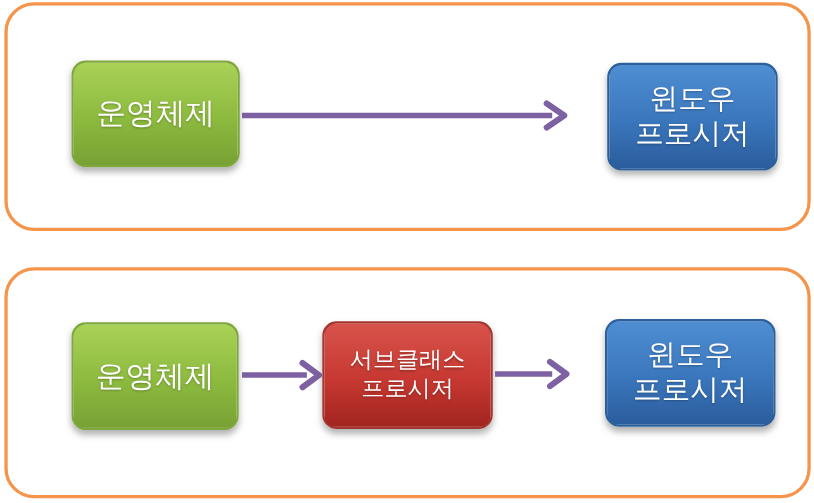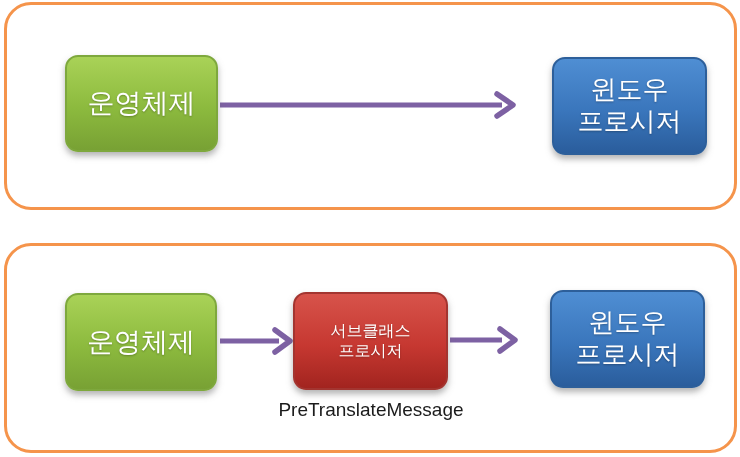--- a/index.html
+++ b/index.html
@@ -2,21 +2,21 @@
 <html><head>
 <meta charset="utf-8">
 <style>
   * { box-sizing: border-box; }
   html, body { margin: 0; padding: 0; background: #ffffff; }
   .canvas {
     position: relative;
     width: 740px;
     height: 457px;
     background: #ffffff;
-    font-family: Liberation Sans, sans-serif;
+    font-family: Liberation Serif, serif;
     overflow: hidden;
   }
   .panel {
     position: absolute;
     left: 4px;
     width: 733px;
     border: 3.5px solid #F5944B;
     border-radius: 27px;
     background: #ffffff;
   }
@@ -55,21 +55,21 @@
   }
   .node--red {
     background: linear-gradient(180deg, #d7534b 0%, #c63831 55%, #a2241f 100%);
     border: 2px solid #a33530;
     box-shadow: 0 4px 6px rgba(105,105,105,0.5);
   }
 
   .node--os-top       { left: 65px;  top: 55px;  width: 153px; height: 97px; font-size: 27px; }
   .node--wnd-top      { left: 520px; top: 57px;  width: 155px; height: 98px; font-size: 26px; }
   .node--os-bottom    { left: 65px;  top: 293px; width: 152px; height: 98px; font-size: 27px; }
-  .node--subclass     { left: 293px; top: 292px; width: 155px; height: 98px; font-size: 16px; }
+  .node--subclass     { left: 293px; top: 292px; width: 155px; height: 98px; font-size: 21px; }
   .node--wnd-bottom   { left: 518px; top: 290px; width: 155px; height: 98px; font-size: 26px; }
 
   .caption {
     position: absolute;
     left: 256px;
     top: 399px;
     width: 230px;
     text-align: center;
     font-size: 19px;
     color: #1b1b1b;
@@ -114,15 +114,14 @@
   <div class="node node--red node--subclass">
     <span>서브클래스
 프로시저</span>
   </div>
 
   <div class="node node--blue node--wnd-bottom">
     <span>윈도우
 프로시저</span>
   </div>
 
-  <div class="caption">PreTranslateMessage</div>
 
 </div>
 
 </body></html>

